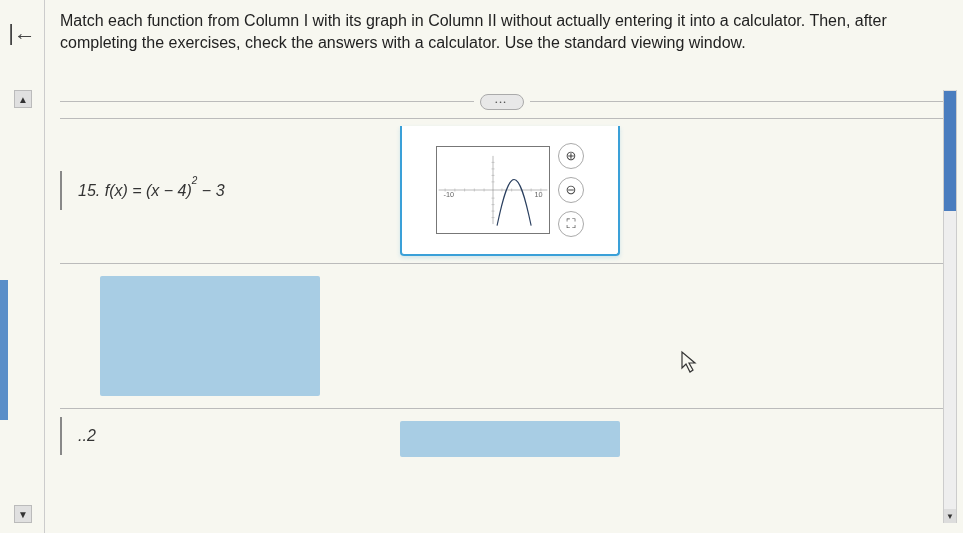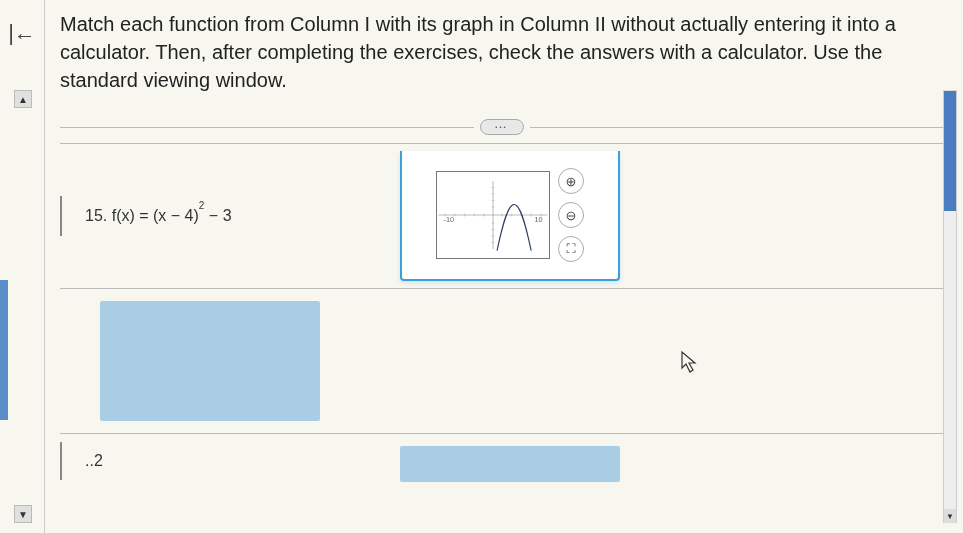--- a/index.html
+++ b/index.html
@@ -38,24 +38,24 @@
       font-size: 10px;
       cursor: pointer;
     }
     .scroll-up-left { top: 90px; }
     .scroll-down-left { bottom: 10px; }
     .content {
       position: absolute;
       left: 60px; top: 10px; right: 20px;
     }
     .instructions {
-      font-size: 20px;
+      font-size: 16px;
       line-height: 1.4;
       color: #222;
-      margin-bottom: 25px;
+      margin-bottom: 39px;
       padding-right: 10px;
     }
     .divider-row {
       display: flex; align-items: center;
       margin-bottom: 2px;
     }
     .hr { flex: 1; border-top: 1px solid #bbb; }
     .more-pill {
       width: 44px; height: 16px;
       border: 1px solid #aaa;
@@ -77,24 +77,25 @@
     .row {
       display: flex;
       border-bottom: 1px solid #bbb;
       min-height: 145px;
       align-items: center;
     }
     .row.short { min-height: 50px; }
     .col-left {
       width: 300px;
       border-left: 2px solid #888;
-      padding: 10px 23px;
+      padding: 10px 16px;
       font-size: 16px;
       display: flex;
       align-items: flex-start;
+      font-style: italic;
     }
     .col-mid {
       width: 340px;
       display: flex; align-items: center; justify-content: flex-start;
       padding: 6px 0 6px 40px;
     }
     .col-right {
       flex: 1;
       border-right: 2px solid #888;
     }

